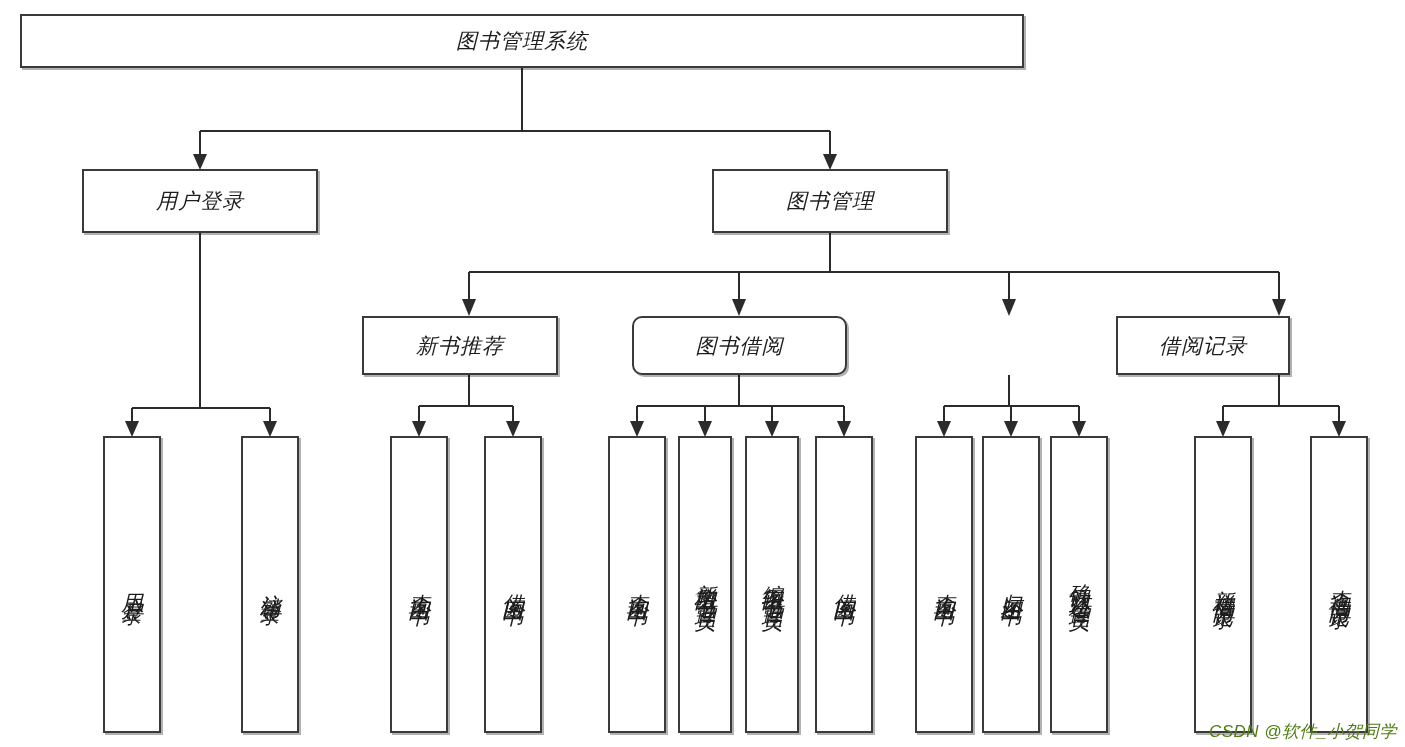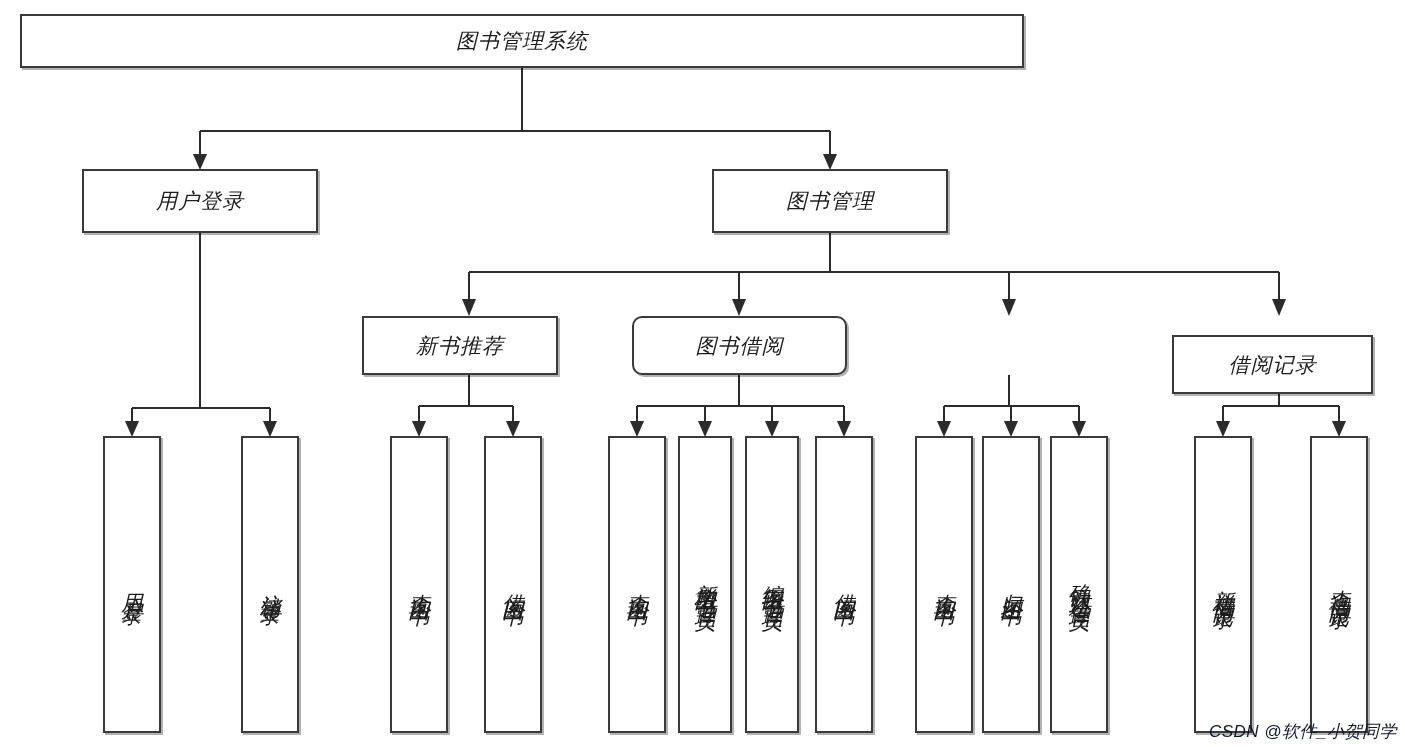--- a/index.html
+++ b/index.html
@@ -57,21 +57,21 @@
   }
   .node .label {
     display: block;
     text-align: center;
   }
   #watermark {
     position: absolute;
     right: 8px;
     bottom: 4px;
     font-size: 17px;
-    color: #0f172a;
+    color: #4d7c0f;
     letter-spacing: 0.5px;
     white-space: nowrap;
     user-select: none;
   }
 </style>
 </head>
 <body>
 
 <div id="canvas">
 
@@ -167,21 +167,21 @@
 
   <div class="node horiz" style="left:362px; top:316px; width:196px; height:59px;">
     <span class="label">新书推荐</span>
   </div>
 
   <div class="node horiz" style="left:632px; top:316px; width:215px; height:59px;border-radius:10px;">
     <span class="label">图书借阅</span>
   </div>
 
 
-  <div class="node horiz" style="left:1172px; top:316px; width:201px; height:59px;margin-top:19px;">
+  <div class="node horiz" style="left:1116px; top:316px; width:174px; height:59px;">
     <span class="label">借阅记录</span>
   </div>
 
   <div class="node vert" style="left:103px; top:436px; width:58px; height:297px;">
     <span class="label">用户登录</span>
   </div>
 
   <div class="node vert" style="left:241px; top:436px; width:58px; height:297px;">
     <span class="label">注销登录</span>
   </div>

